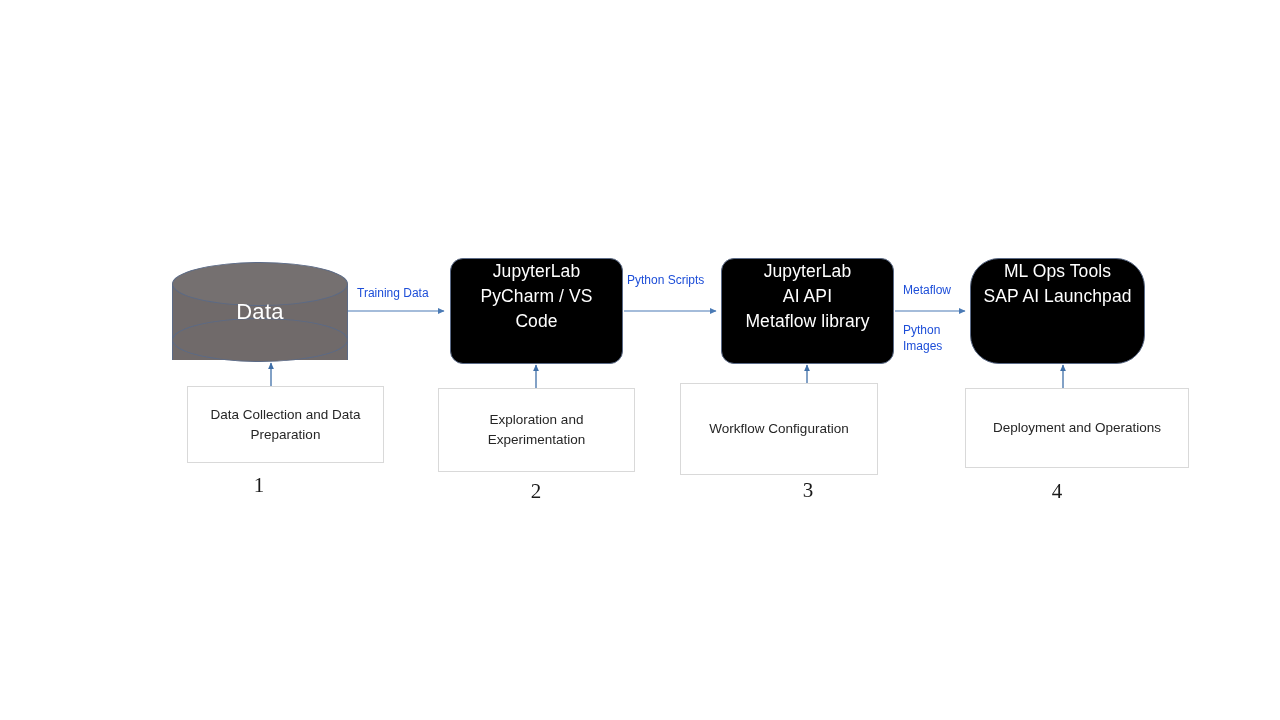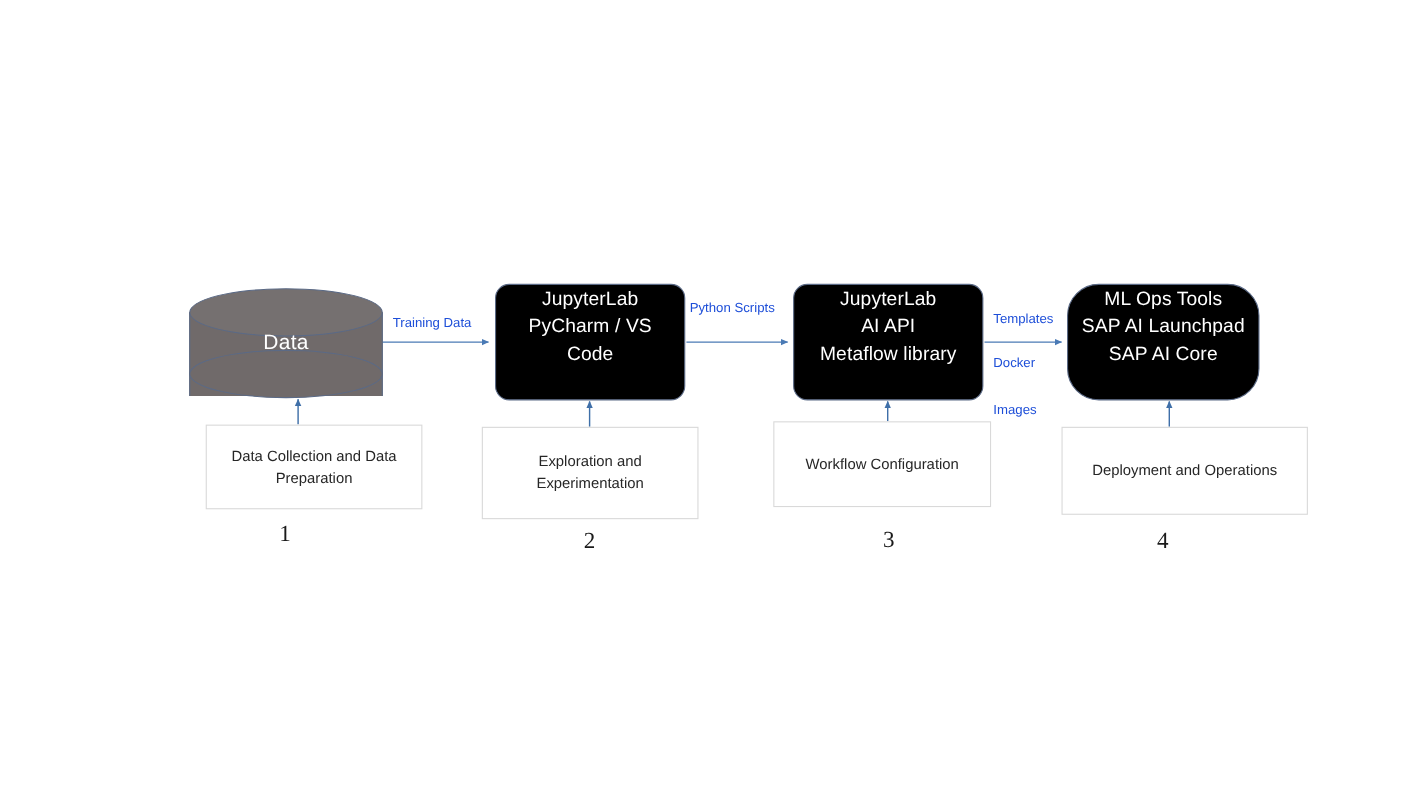--- a/index.html
+++ b/index.html
@@ -97,21 +97,21 @@
   .cyl-label {
     position: absolute;
     left: 0;
     top: 0;
     width: 100%;
     height: 100%;
     display: flex;
     align-items: center;
     justify-content: center;
     color: #ffffff;
-    font-size: 19px;
+    font-size: 22px;
     letter-spacing: 0.3px;
   }
 
   
   .caption-box {
     position: absolute;
     background: #ffffff;
     border: 1px solid #d9d9d9;
     box-sizing: border-box;
     display: flex;
@@ -191,49 +191,48 @@
       <div>JupyterLab</div>
       <div>AI API</div>
       <div>Metaflow library</div>
     </div>
   </div>
 
   <div class="proc-box" style="left:970px; top:258px; width:175px; height:106px;border-radius:29px;">
     <div class="lines">
       <div>ML Ops Tools</div>
       <div>SAP AI Launchpad</div>
-      <div>SAP AI Core</div>
     </div>
   </div>
 
   <div class="edge-label" style="left:357px; top:286px;">Training Data</div>
 
   <div class="edge-label" style="left:627px; top:273px;text-align:right;">Python Scripts</div>
 
-  <div class="edge-label" style="left:903px; top:283px;">Templates</div>
-
-  <div class="edge-label" style="left:903px; top:323px;">Docker</div>
-
-  <div class="edge-label" style="left:903px; top:339px;margin-top:26px;">Images</div>
+  <div class="edge-label" style="left:903px; top:283px;">Metaflow</div>
+
+  <div class="edge-label" style="left:903px; top:323px;">Python</div>
+
+  <div class="edge-label" style="left:903px; top:339px;">Images</div>
 
   <div class="caption-box" style="left:173px; top:386px; width:197px; height:77px;margin-left:14px;">
     <div class="lines">
       <div>Data Collection and Data</div>
       <div>Preparation</div>
     </div>
   </div>
 
   <div class="caption-box" style="left:438px; top:388px; width:197px; height:84px;">
     <div class="lines">
       <div>Exploration and</div>
       <div>Experimentation</div>
     </div>
   </div>
 
-  <div class="caption-box" style="left:703px; top:383px; width:198px; height:78px;">
+  <div class="caption-box" style="left:680px; top:383px; width:198px; height:92px;">
     <div class="lines">
       <div>Workflow Configuration</div>
     </div>
   </div>
 
   <div class="caption-box" style="left:965px; top:388px; width:224px; height:80px;">
     <div class="lines">
       <div>Deployment and Operations</div>
     </div>
   </div>

